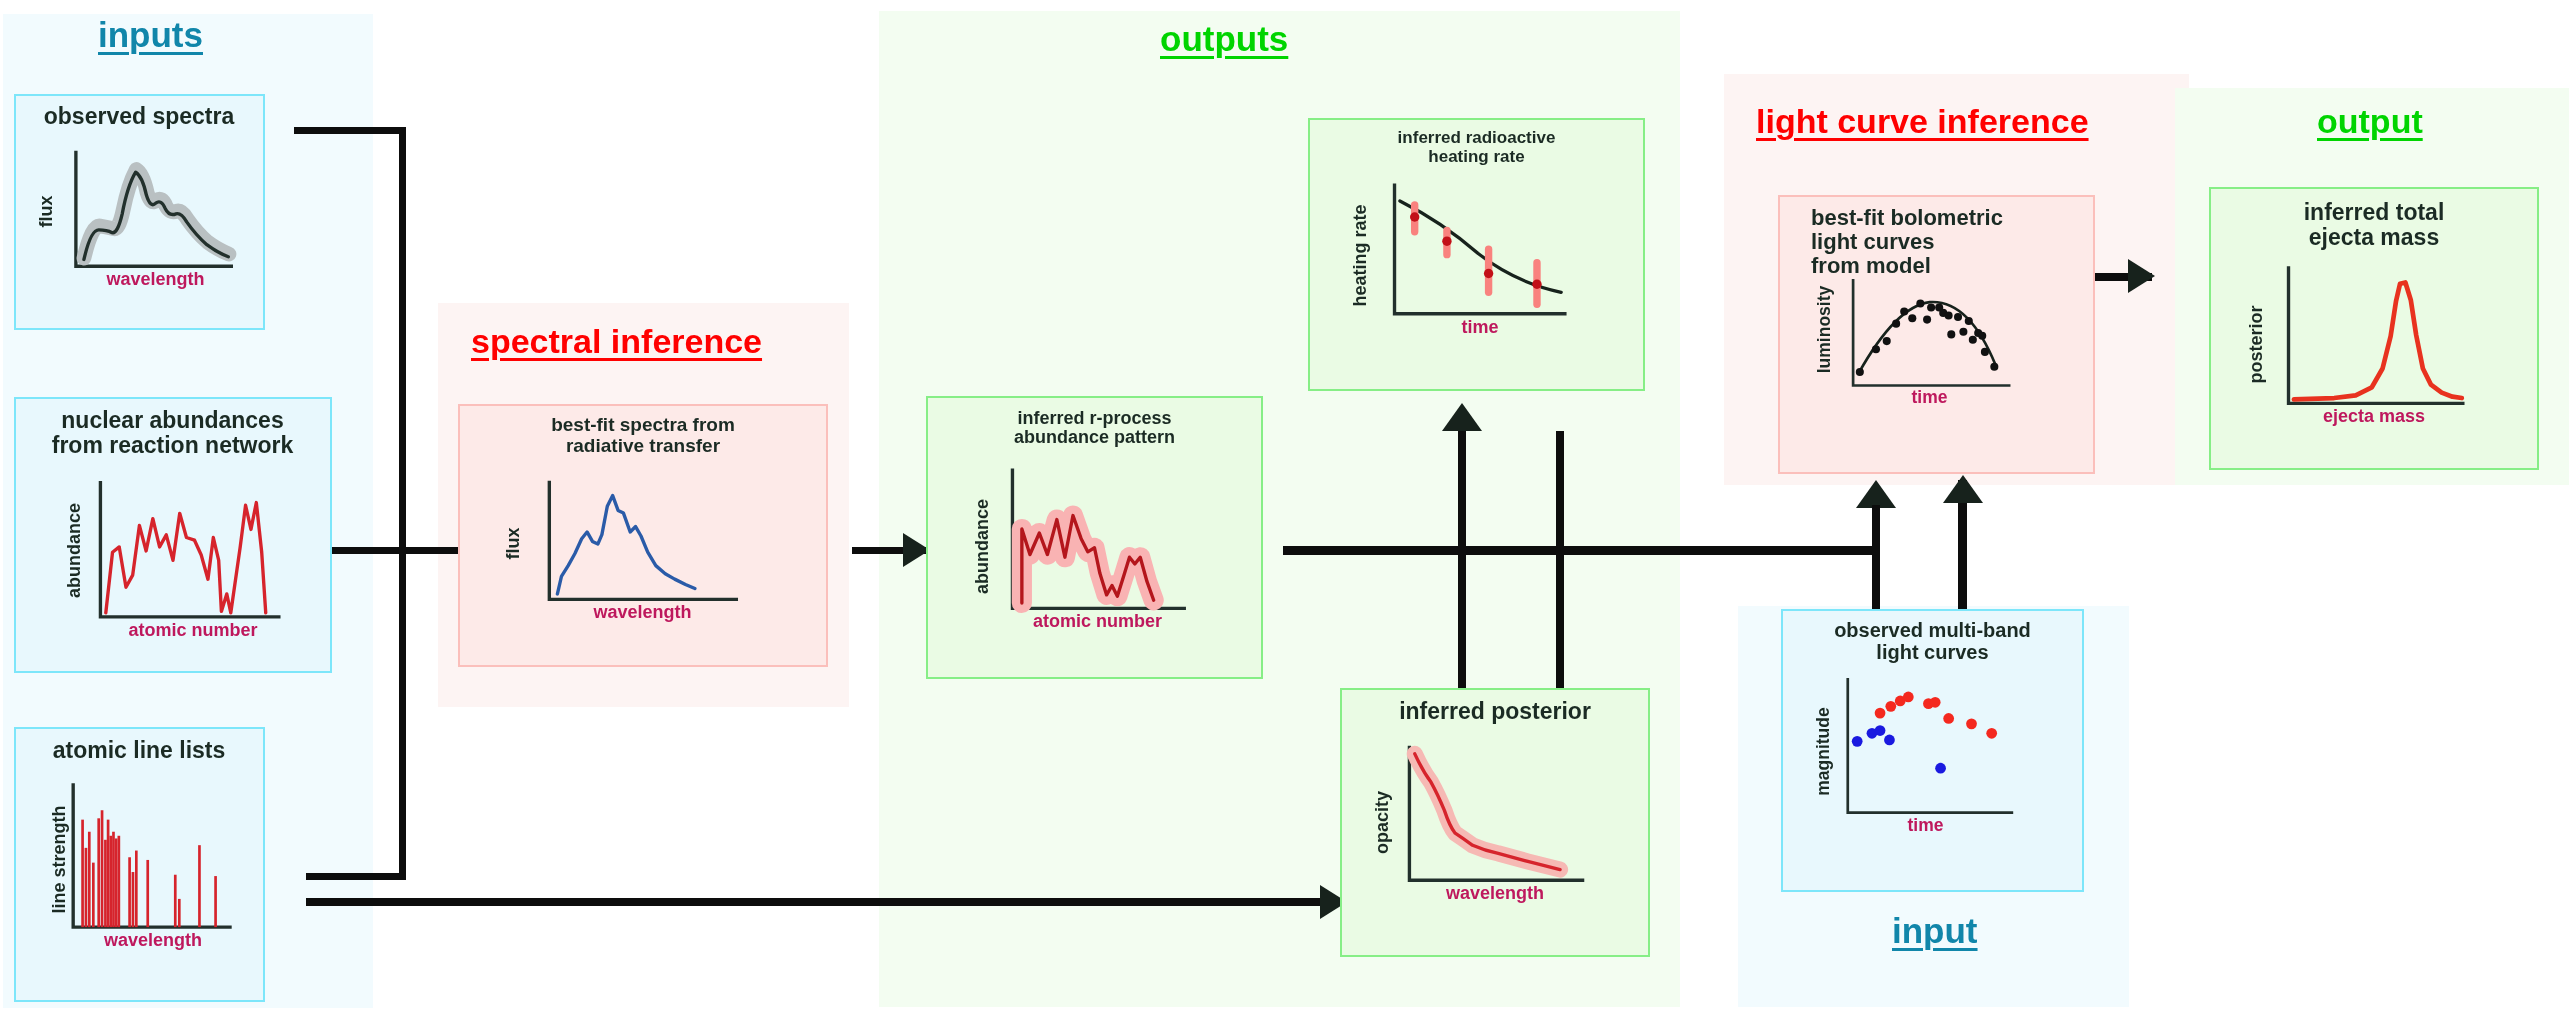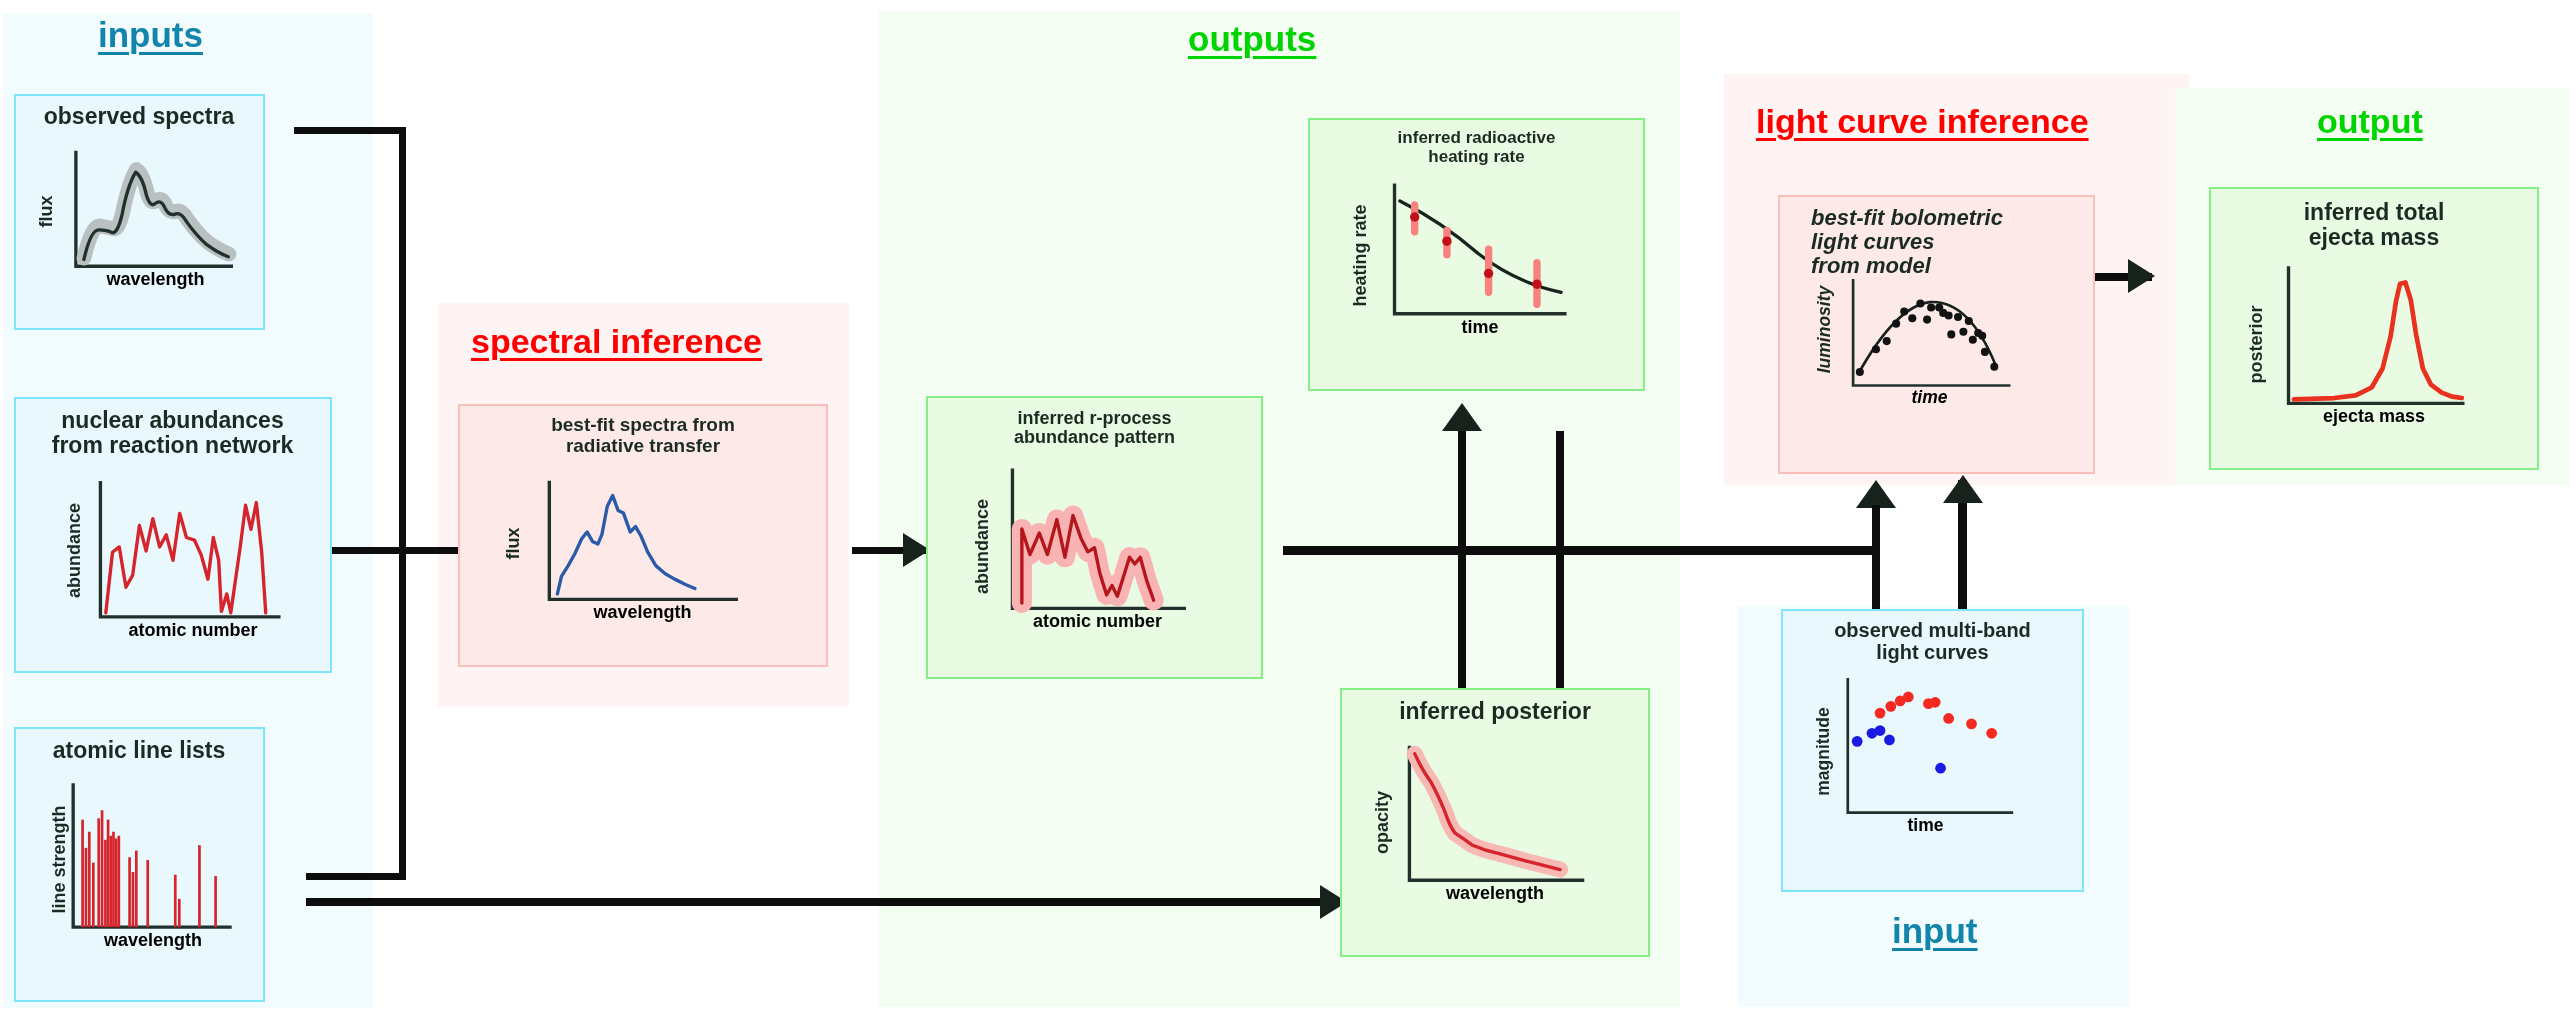--- a/index.html
+++ b/index.html
@@ -20,40 +20,40 @@
   .card-blue{background:#e8f8fd;border:2.7px solid #7de6fa;}
   .card-green{background:#eafbe4;border:2.7px solid #86ee86;}
   .card-pink{background:#fdeae8;border:2.7px solid #fbbfbb;}
 
   .card-title{font-weight:700;text-align:center;line-height:1.08;color:#1b2b24;}
 
   .plotwrap{position:relative;flex:0 0 auto;}
   .plotwrap svg{display:block;}
   .ylab{position:absolute;font-weight:700;color:#1b2b24;
         transform-origin:center center;transform:rotate(-90deg);white-space:nowrap;}
-  .xlab{position:absolute;font-weight:700;color:#000000;white-space:nowrap;text-align:center;}
+  .xlab{position:absolute;font-weight:700;color:#be185d;white-space:nowrap;text-align:center;}
 
   .wire{position:absolute;background:#0d0d0d;}
   .arrowhead{position:absolute;width:0;height:0;}
   .ah-right{border-top:17.5px solid transparent;border-bottom:17.5px solid transparent;border-left:27px solid #17221c;}
   .ah-up{border-left:20px solid transparent;border-right:20px solid transparent;border-bottom:28px solid #17221c;}
   .ah-down{border-left:20px solid transparent;border-right:20px solid transparent;border-top:28px solid #17221c;}
 </style>
 </head>
 <body>
 
 <div class="panel panel-inputs" style="left:3.4px;top:13.5px;width:370px;height:994px;"></div>
 <div class="panel panel-pink" style="left:438px;top:303px;width:411px;height:404px;"></div>
 <div class="panel panel-green" style="left:879px;top:11.4px;width:801px;height:996px;"></div>
 <div class="panel panel-pink" style="left:1724px;top:74px;width:465px;height:411px;"></div>
 <div class="panel panel-green" style="left:2175px;top:88px;width:394px;height:397px;"></div>
 <div class="panel panel-inputs" style="left:1738px;top:606px;width:391px;height:401px;"></div>
 
 <div class="panel-title title-blue" style="left:98px;top:15px;font-size:35px;">inputs</div>
-<div class="panel-title title-green" style="left:1188px;top:19px;font-size:35px;">outputs</div>
+<div class="panel-title title-green" style="left:1160px;top:19px;font-size:35px;">outputs</div>
 <div class="panel-title title-red" style="left:471px;top:322px;font-size:34px;">spectral inference</div>
 <div class="panel-title title-red" style="left:1756px;top:102px;font-size:34px;">light curve inference</div>
 <div class="panel-title title-green" style="left:2317px;top:102px;font-size:34px;">output</div>
 <div class="panel-title title-blue" style="left:1892px;top:911px;font-size:35px;">input</div>
 
 <div class="wire" style="left:294px;top:127px;width:111px;height:6.7px;"></div>
 
 <div class="wire" style="left:399px;top:127px;width:6.7px;height:753px;"></div>
 
 <div class="wire" style="left:330px;top:547px;width:75px;height:6.7px;"></div>
@@ -225,21 +225,21 @@
       <path d="M72 10 L72 210 L332 210" fill="none" stroke="#22302c" stroke-width="5"></path>
       <path d="M80 22 Q92 48 104 64 Q114 82 124 106 Q132 130 140 140 Q152 148 166 158
                Q184 166 204 170 Q226 176 248 182 Q272 188 296 194" fill="none" stroke="#f6b9b4" stroke-width="24" stroke-linecap="round" stroke-linejoin="round"></path>
       <path d="M80 22 Q92 48 104 64 Q114 82 124 106 Q132 130 140 140 Q152 148 166 158
                Q184 166 204 170 Q226 176 248 182 Q272 188 296 194" fill="none" stroke="#d6242c" stroke-width="5" stroke-linecap="round" stroke-linejoin="round"></path>
     </svg>
     <span class="xlab" style="font-size:18px;left:40px;top:144px;width:189px;">wavelength</span>
   </div>
 </div>
 
-<div class="card card-pink" style="left:1778px;top:195px;width:317px;height:279px;padding-top:9.4px;font-style:italic;">
+<div class="card card-pink" style="left:1778px;top:195px;width:317px;height:279px;padding-top:9.4px;">
   <div class="card-title" style="font-size:22px;align-self:flex-start;margin-left:31px;text-align:left;">
     <div>best-fit bolometric</div>
     <div>light curves</div>
     <div>from model</div>
   </div>
   <div class="plotwrap" style="width:269px;height:135px;margin-top:1.3px;">
     <span class="ylab" style="font-size:17.5px;left:-32px;top:40px;width:108px;text-align:center;">luminosity</span>
     <svg viewBox="0 0 400 200" width="269" height="135">
       <path d="M76 -52 L76 158 L310 158" fill="none" stroke="#22302c" stroke-width="4"></path>
       <path d="M84 140 Q140 40 190 34 Q248 30 288 128" fill="none" stroke="#17221c" stroke-width="4" stroke-linecap="round"></path>

